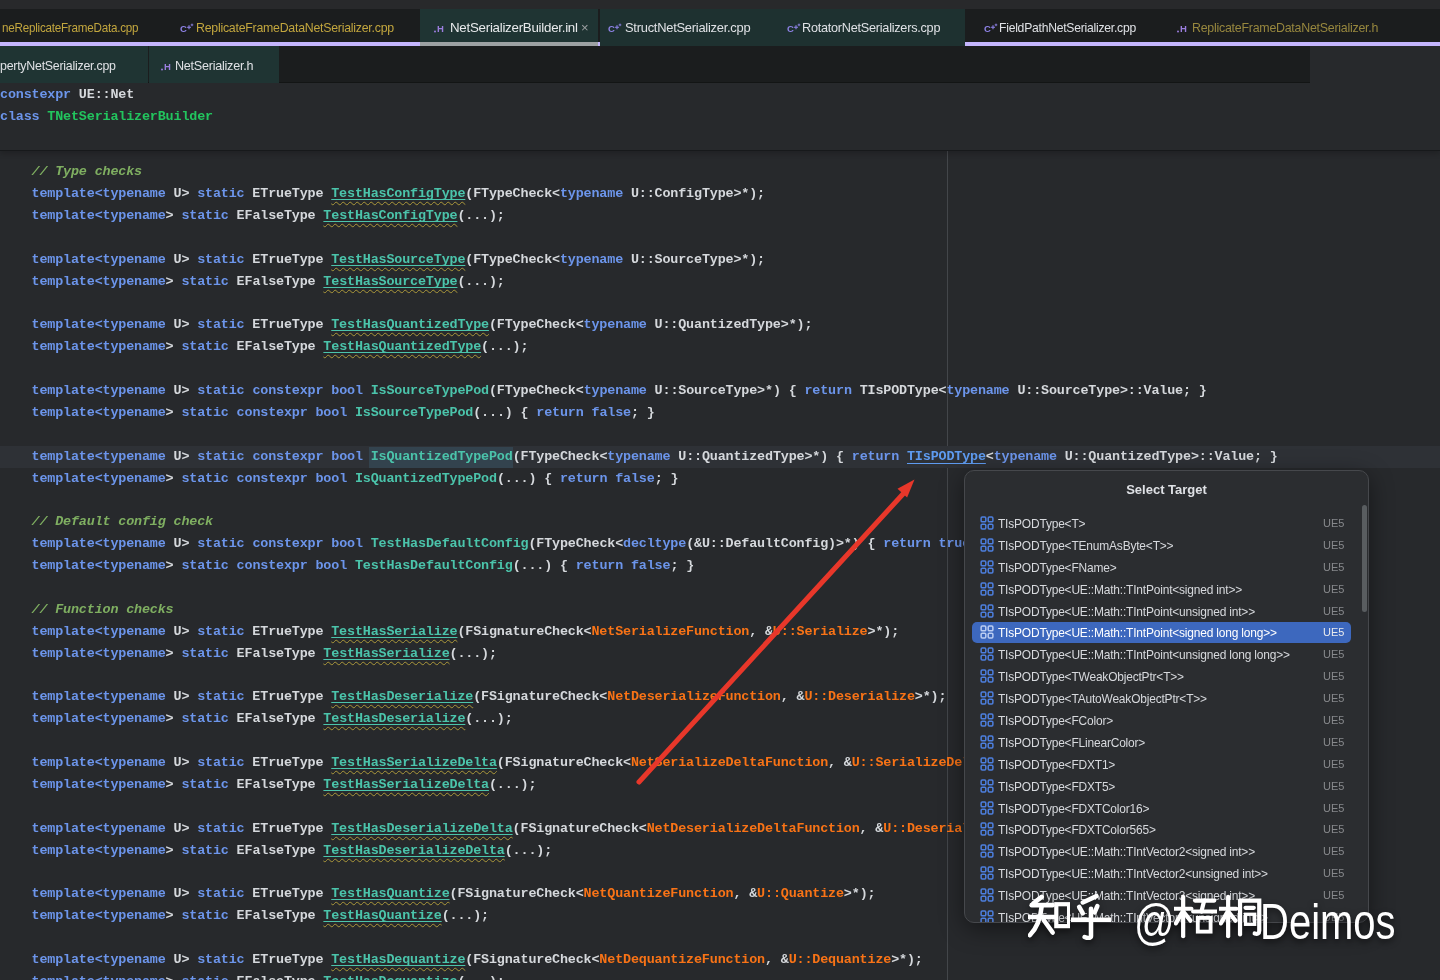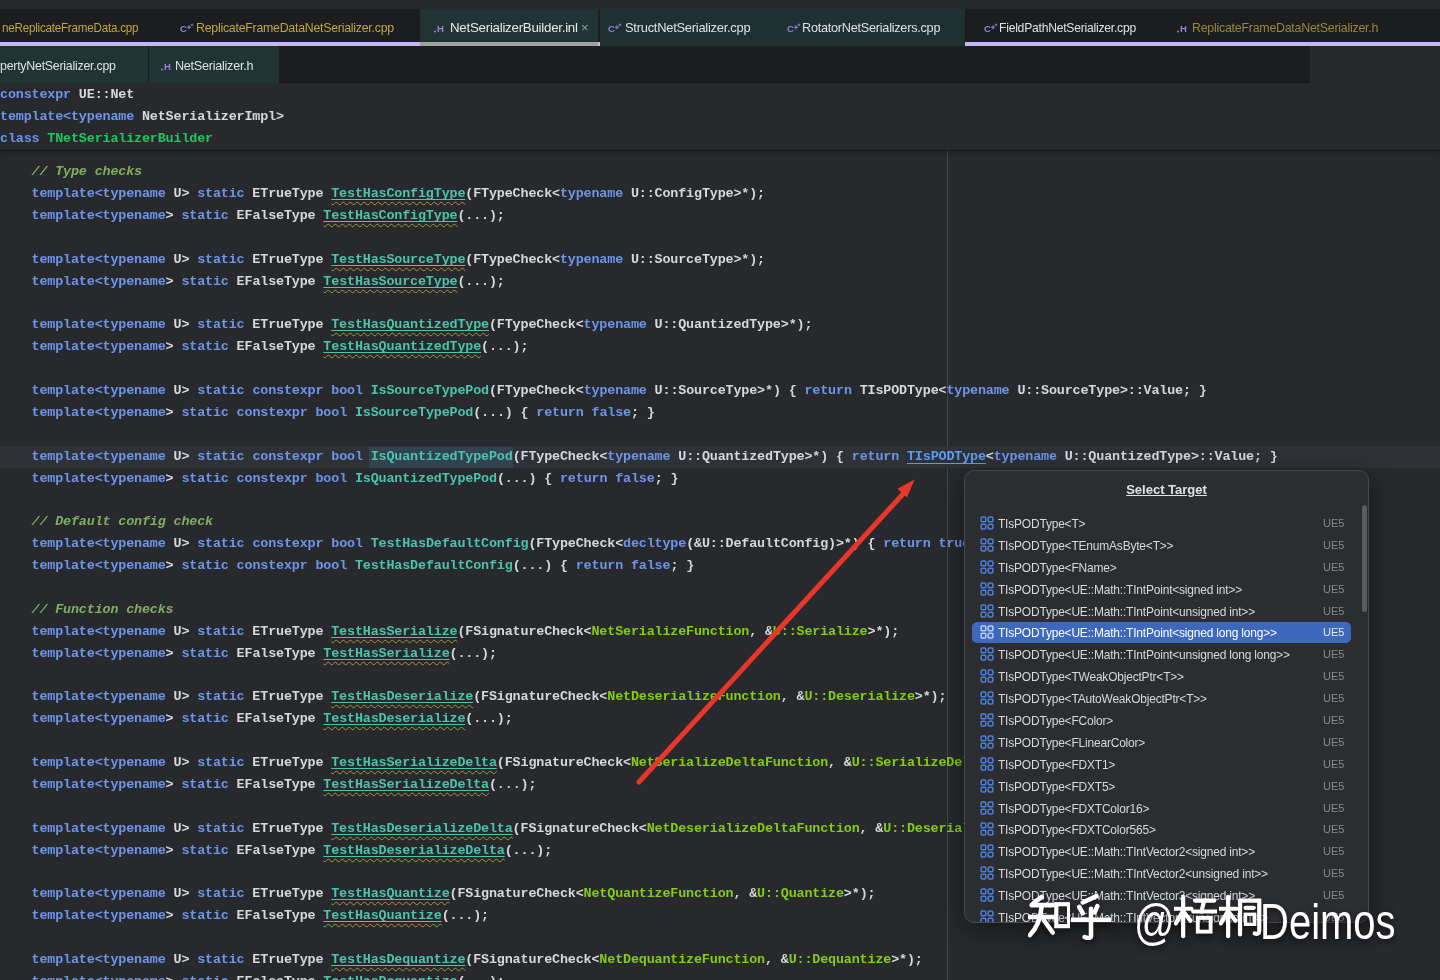--- a/index.html
+++ b/index.html
@@ -17,30 +17,30 @@
 .ylw2 {color:#97873E;}
 .wht {color:#DFE1E5;}
 #uline {position:absolute; left:420px; top:33px; width:178px; height:4.5px; background:#9DA1A3;}
 #editor {position:absolute; left:0; top:83px; width:1440px; height:897px; background:#27292C; overflow:hidden;}
 .guide {position:absolute; left:947px; top:68px; width:1px; height:829px; background:#43464A;}
 #curline {position:absolute; left:0; top:363px; width:1440px; height:22px; background:#2E3136;}
 #idbox {position:absolute; left:369px; top:364px; width:144px; height:21px; background:#33434E;}
 #code {position:absolute; left:0; top:78.05px; font-family:"Liberation Mono",monospace; font-size:13.4px; letter-spacing:-0.15px; font-weight:bold; white-space:pre;}
 .ln {height:21.9px; line-height:21.9px;}
 s {text-decoration:none;}
-.k {color:#6C95EB;} .w {color:#D5D8DC;} .t {color:#4BC4AB;} .p {color:#84cc16;}
+.k {color:#6C95EB;} .w {color:#D5D8DC;} .t {color:#4BC4AB;} .p {color:#f97316;}
 .c {color:#7FAF61; font-style:italic;}
 .lk {color:#5E9BF0; text-decoration:underline; text-underline-offset:2.5px; text-decoration-skip-ink:none;}
 .wv {text-decoration:underline wavy rgba(190,168,60,0.85) 1px; text-underline-offset:4px; text-decoration-skip-ink:none;}
 .t2 {color:#4BC4AB; text-decoration:underline solid #4BC4AB 1px; text-underline-offset:2.2px; text-decoration-skip-ink:none;}
 #sticky {position:absolute; left:0; top:0; width:1440px; height:68px; background:#27292C; border-bottom:1px solid #17191B; box-shadow:0 3px 5px rgba(0,0,0,0.18);}
 #stickycode {position:absolute; left:0; top:1px; font-family:"Liberation Mono",monospace; font-size:13.4px; letter-spacing:-0.15px; font-weight:bold; white-space:pre;}
 #stickycode .ln {height:22px; line-height:22px;}
 #popup {position:absolute; left:964px; top:387px; width:405px; height:453px; background:#2B2D30; border:1px solid #46484C; border-radius:10px; box-shadow:0 6px 24px rgba(0,0,0,0.45); overflow:hidden;}
-#ptitle {text-align:center; color:#DFE1E5; font-weight:bold; font-size:13px; padding-top:11px; height:41px;text-decoration:underline;}
+#ptitle {text-align:center; color:#DFE1E5; font-weight:bold; font-size:13px; padding-top:11px; height:41px;}
 .prow {position:relative; height:21.9px; color:#D7D9DD; font-size:13px;padding-left:43px;}
 .prow .gi {position:absolute; left:15px; top:4px;}
 .pit {position:absolute; left:32.5px; top:50%; transform:translateY(-50%) scaleX(0.92); transform-origin:left center; white-space:pre; letter-spacing:-0.2px;}
 .ue {position:absolute; left:358px; top:50%; transform:translateY(-50%); color:#87898C; font-size:11px;}
 .sel {}
 .selbg {position:absolute; left:7px; top:0; width:379px; height:21.9px; background:#3D68BE; border-radius:5px;}
 .prow.sel {color:#FFFFFF;}
 .prow.sel .ue {color:#E8EAED;}
 .prow.sel .gi rect {stroke:#BBCDF2;}
 #pthumb {position:absolute; left:397px; top:34px; width:5px; height:107px; background:#595D60; border-radius:3px;}
@@ -101,21 +101,21 @@
       <text x="4" y="11" font-family="Liberation Sans" font-size="9.5" font-weight="bold" fill="#9B7EDE">H</text>
     </svg>
     <span class="tlab wht" style="left:175px;">NetSerializer.h</span>
 </div>
 <div id="editor">
   <div class="guide"></div>
   <div id="curline"></div>
   <div id="idbox"></div>
   <div id="code"><div class="ln"><s class="w">    </s><s class="c">// Type checks</s></div><div class="ln"><s class="w">    </s><s class="k">template&lt;typename</s><s class="w"> U&gt; </s><s class="k">static</s><s class="w"> ETrueType </s><s class="wv"><s class="t2">TestHasConfigType</s></s><s class="w">(FTypeCheck&lt;</s><s class="k">typename</s><s class="w"> U::ConfigType&gt;*);</s></div><div class="ln"><s class="w">    </s><s class="k">template&lt;typename</s><s class="w">&gt; </s><s class="k">static</s><s class="w"> EFalseType </s><s class="wv"><s class="t2">TestHasConfigType</s></s><s class="w">(...);</s></div><div class="ln">&nbsp;</div><div class="ln"><s class="w">    </s><s class="k">template&lt;typename</s><s class="w"> U&gt; </s><s class="k">static</s><s class="w"> ETrueType </s><s class="wv"><s class="t2">TestHasSourceType</s></s><s class="w">(FTypeCheck&lt;</s><s class="k">typename</s><s class="w"> U::SourceType&gt;*);</s></div><div class="ln"><s class="w">    </s><s class="k">template&lt;typename</s><s class="w">&gt; </s><s class="k">static</s><s class="w"> EFalseType </s><s class="wv"><s class="t2">TestHasSourceType</s></s><s class="w">(...);</s></div><div class="ln">&nbsp;</div><div class="ln"><s class="w">    </s><s class="k">template&lt;typename</s><s class="w"> U&gt; </s><s class="k">static</s><s class="w"> ETrueType </s><s class="wv"><s class="t2">TestHasQuantizedType</s></s><s class="w">(FTypeCheck&lt;</s><s class="k">typename</s><s class="w"> U::QuantizedType&gt;*);</s></div><div class="ln"><s class="w">    </s><s class="k">template&lt;typename</s><s class="w">&gt; </s><s class="k">static</s><s class="w"> EFalseType </s><s class="wv"><s class="t2">TestHasQuantizedType</s></s><s class="w">(...);</s></div><div class="ln">&nbsp;</div><div class="ln"><s class="w">    </s><s class="k">template&lt;typename</s><s class="w"> U&gt; </s><s class="k">static</s><s class="w"> </s><s class="k">constexpr</s><s class="w"> </s><s class="k">bool</s><s class="w"> </s><s class="t">IsSourceTypePod</s><s class="w">(FTypeCheck&lt;</s><s class="k">typename</s><s class="w"> U::SourceType&gt;*) </s><s class="w">{ </s><s class="k">return</s><s class="w"> </s><s class="w">TIsPODType</s><s class="w">&lt;</s><s class="k">typename</s><s class="w"> U::SourceType&gt;::Value; }</s></div><div class="ln"><s class="w">    </s><s class="k">template&lt;typename</s><s class="w">&gt; </s><s class="k">static</s><s class="w"> </s><s class="k">constexpr</s><s class="w"> </s><s class="k">bool</s><s class="w"> </s><s class="t">IsSourceTypePod</s><s class="w">(...) { </s><s class="k">return</s><s class="w"> </s><s class="k">false</s><s class="w">; }</s></div><div class="ln">&nbsp;</div><div class="ln"><s class="w">    </s><s class="k">template&lt;typename</s><s class="w"> U&gt; </s><s class="k">static</s><s class="w"> </s><s class="k">constexpr</s><s class="w"> </s><s class="k">bool</s><s class="w"> </s><s class="t">IsQuantizedTypePod</s><s class="w">(FTypeCheck&lt;</s><s class="k">typename</s><s class="w"> U::QuantizedType&gt;*) </s><s class="w">{ </s><s class="k">return</s><s class="w"> </s><s class="lk">TIsPODType</s><s class="w">&lt;</s><s class="k">typename</s><s class="w"> U::QuantizedType&gt;::Value; }</s></div><div class="ln"><s class="w">    </s><s class="k">template&lt;typename</s><s class="w">&gt; </s><s class="k">static</s><s class="w"> </s><s class="k">constexpr</s><s class="w"> </s><s class="k">bool</s><s class="w"> </s><s class="t">IsQuantizedTypePod</s><s class="w">(...) { </s><s class="k">return</s><s class="w"> </s><s class="k">false</s><s class="w">; }</s></div><div class="ln">&nbsp;</div><div class="ln"><s class="w">    </s><s class="c">// Default config check</s></div><div class="ln"><s class="w">    </s><s class="k">template&lt;typename</s><s class="w"> U&gt; </s><s class="k">static</s><s class="w"> </s><s class="k">constexpr</s><s class="w"> </s><s class="k">bool</s><s class="w"> </s><s class="t">TestHasDefaultConfig</s><s class="w">(FTypeCheck&lt;</s><s class="k">decltype</s><s class="w">(&amp;U::DefaultConfig)&gt;*) { </s><s class="k">return</s><s class="w"> </s><s class="k">true</s><s class="w">; }</s></div><div class="ln"><s class="w">    </s><s class="k">template&lt;typename</s><s class="w">&gt; </s><s class="k">static</s><s class="w"> </s><s class="k">constexpr</s><s class="w"> </s><s class="k">bool</s><s class="w"> </s><s class="t">TestHasDefaultConfig</s><s class="w">(...) { </s><s class="k">return</s><s class="w"> </s><s class="k">false</s><s class="w">; }</s></div><div class="ln">&nbsp;</div><div class="ln"><s class="w">    </s><s class="c">// Function checks</s></div><div class="ln"><s class="w">    </s><s class="k">template&lt;typename</s><s class="w"> U&gt; </s><s class="k">static</s><s class="w"> ETrueType </s><s class="wv"><s class="t2">TestHasSerialize</s></s><s class="w">(FSignatureCheck&lt;</s><s class="p">NetSerializeFunction</s><s class="w">, &amp;</s><s class="p">U::Serialize</s><s class="w">&gt;*);</s></div><div class="ln"><s class="w">    </s><s class="k">template&lt;typename</s><s class="w">&gt; </s><s class="k">static</s><s class="w"> EFalseType </s><s class="wv"><s class="t2">TestHasSerialize</s></s><s class="w">(...);</s></div><div class="ln">&nbsp;</div><div class="ln"><s class="w">    </s><s class="k">template&lt;typename</s><s class="w"> U&gt; </s><s class="k">static</s><s class="w"> ETrueType </s><s class="wv"><s class="t2">TestHasDeserialize</s></s><s class="w">(FSignatureCheck&lt;</s><s class="p">NetDeserializeFunction</s><s class="w">, &amp;</s><s class="p">U::Deserialize</s><s class="w">&gt;*);</s></div><div class="ln"><s class="w">    </s><s class="k">template&lt;typename</s><s class="w">&gt; </s><s class="k">static</s><s class="w"> EFalseType </s><s class="wv"><s class="t2">TestHasDeserialize</s></s><s class="w">(...);</s></div><div class="ln">&nbsp;</div><div class="ln"><s class="w">    </s><s class="k">template&lt;typename</s><s class="w"> U&gt; </s><s class="k">static</s><s class="w"> ETrueType </s><s class="wv"><s class="t2">TestHasSerializeDelta</s></s><s class="w">(FSignatureCheck&lt;</s><s class="p">NetSerializeDeltaFunction</s><s class="w">, &amp;</s><s class="p">U::SerializeDelta</s><s class="w">&gt;*);</s></div><div class="ln"><s class="w">    </s><s class="k">template&lt;typename</s><s class="w">&gt; </s><s class="k">static</s><s class="w"> EFalseType </s><s class="wv"><s class="t2">TestHasSerializeDelta</s></s><s class="w">(...);</s></div><div class="ln">&nbsp;</div><div class="ln"><s class="w">    </s><s class="k">template&lt;typename</s><s class="w"> U&gt; </s><s class="k">static</s><s class="w"> ETrueType </s><s class="wv"><s class="t2">TestHasDeserializeDelta</s></s><s class="w">(FSignatureCheck&lt;</s><s class="p">NetDeserializeDeltaFunction</s><s class="w">, &amp;</s><s class="p">U::DeserializeDelta</s><s class="w">&gt;*);</s></div><div class="ln"><s class="w">    </s><s class="k">template&lt;typename</s><s class="w">&gt; </s><s class="k">static</s><s class="w"> EFalseType </s><s class="wv"><s class="t2">TestHasDeserializeDelta</s></s><s class="w">(...);</s></div><div class="ln">&nbsp;</div><div class="ln"><s class="w">    </s><s class="k">template&lt;typename</s><s class="w"> U&gt; </s><s class="k">static</s><s class="w"> ETrueType </s><s class="wv"><s class="t2">TestHasQuantize</s></s><s class="w">(FSignatureCheck&lt;</s><s class="p">NetQuantizeFunction</s><s class="w">, &amp;</s><s class="p">U::Quantize</s><s class="w">&gt;*);</s></div><div class="ln"><s class="w">    </s><s class="k">template&lt;typename</s><s class="w">&gt; </s><s class="k">static</s><s class="w"> EFalseType </s><s class="wv"><s class="t2">TestHasQuantize</s></s><s class="w">(...);</s></div><div class="ln">&nbsp;</div><div class="ln"><s class="w">    </s><s class="k">template&lt;typename</s><s class="w"> U&gt; </s><s class="k">static</s><s class="w"> ETrueType </s><s class="wv"><s class="t2">TestHasDequantize</s></s><s class="w">(FSignatureCheck&lt;</s><s class="p">NetDequantizeFunction</s><s class="w">, &amp;</s><s class="p">U::Dequantize</s><s class="w">&gt;*);</s></div><div class="ln"><s class="w">    </s><s class="k">template&lt;typename</s><s class="w">&gt; </s><s class="k">static</s><s class="w"> EFalseType </s><s class="wv"><s class="t2">TestHasDequantize</s></s><s class="w">(...);</s></div></div>
   <div id="sticky">
-    <div id="stickycode"><div class="ln"><s class="k">constexpr</s><s class="w"> UE::Net</s></div><div class="ln"><s class="k">template&lt;typename</s><s class="w"> NetSerializerImpl&gt;</s></div><div class="ln"><s class="k">class</s><s style="color:#22c55e"> TNetSerializerBuilder</s></div></div>
+    <div id="stickycode"><div class="ln"><s class="k">constexpr</s><s class="w"> UE::Net</s></div><div class="ln"><s class="k">class</s><s style="color:#22c55e"> TNetSerializerBuilder</s></div></div>
   </div>
   <svg id="arrow" width="1440" height="897" viewBox="0 83 1440 897">
     <line x1="639" y1="782" x2="903" y2="494" stroke="#E8372A" stroke-width="5" stroke-linecap="round"></line>
     <polygon points="914.5,479.5 897.5,488.8 907.1,497.6" fill="#E8372A"></polygon>
   </svg>
   <div id="popup">
     <div id="ptitle">Select Target</div>
     <div class="selbg" style="top:150.5px;"></div>
 <div class="prow">
         <svg class="gi" width="14" height="14" viewBox="0 0 15 15">

